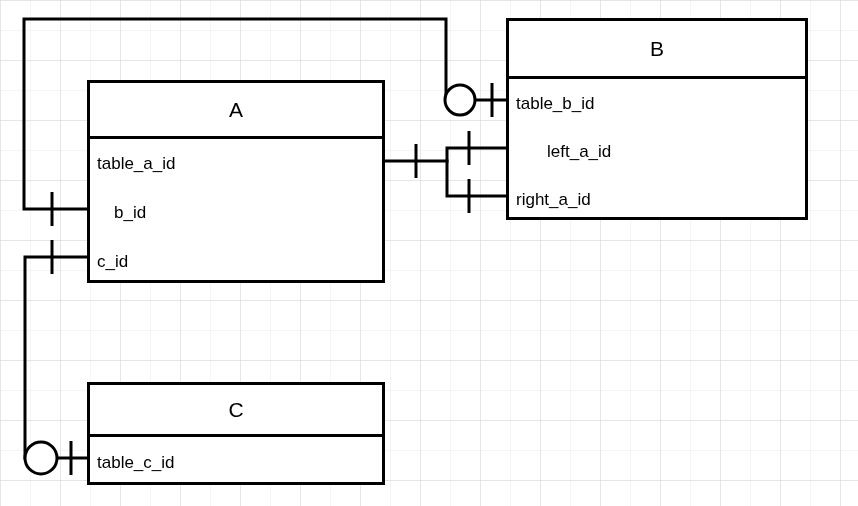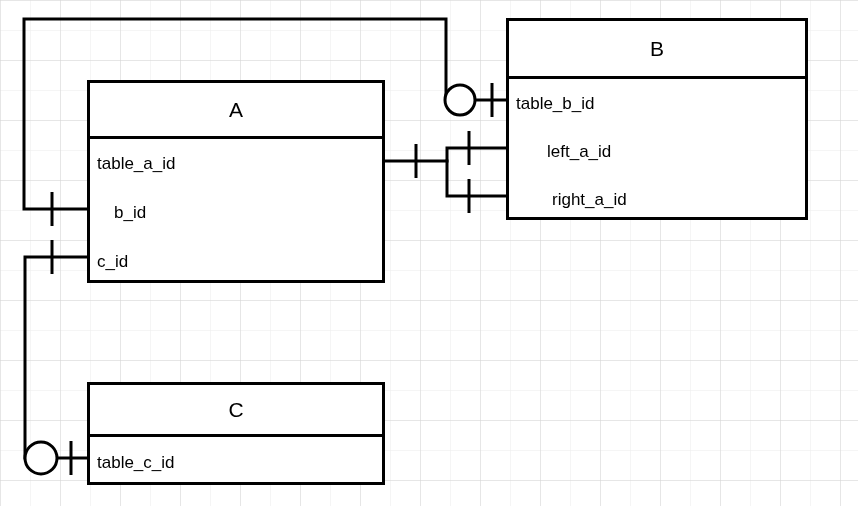--- a/index.html
+++ b/index.html
@@ -127,21 +127,21 @@
     <div class="entity-header" style="height: 58px;">
       <span>B</span>
     </div>
     <div class="entity-fields">
       <div class="entity-field" style="height: 48px;">
         <span>table_b_id</span>
       </div>
       <div class="entity-field" style="height: 48px; padding-left: 38px;">
         <span>left_a_id</span>
       </div>
-      <div class="entity-field" style="height: 48px; margin-left: 36px;">
+      <div class="entity-field" style="height: 48px;">
         <span>right_a_id</span>
       </div>
     </div>
   </div>
 
   <div class="entity" id="entity-C" style="left: 87px; top: 382px; width: 298px; height: 103px;">
     <div class="entity-header" style="height: 52px;">
       <span>C</span>
     </div>
     <div class="entity-fields">

